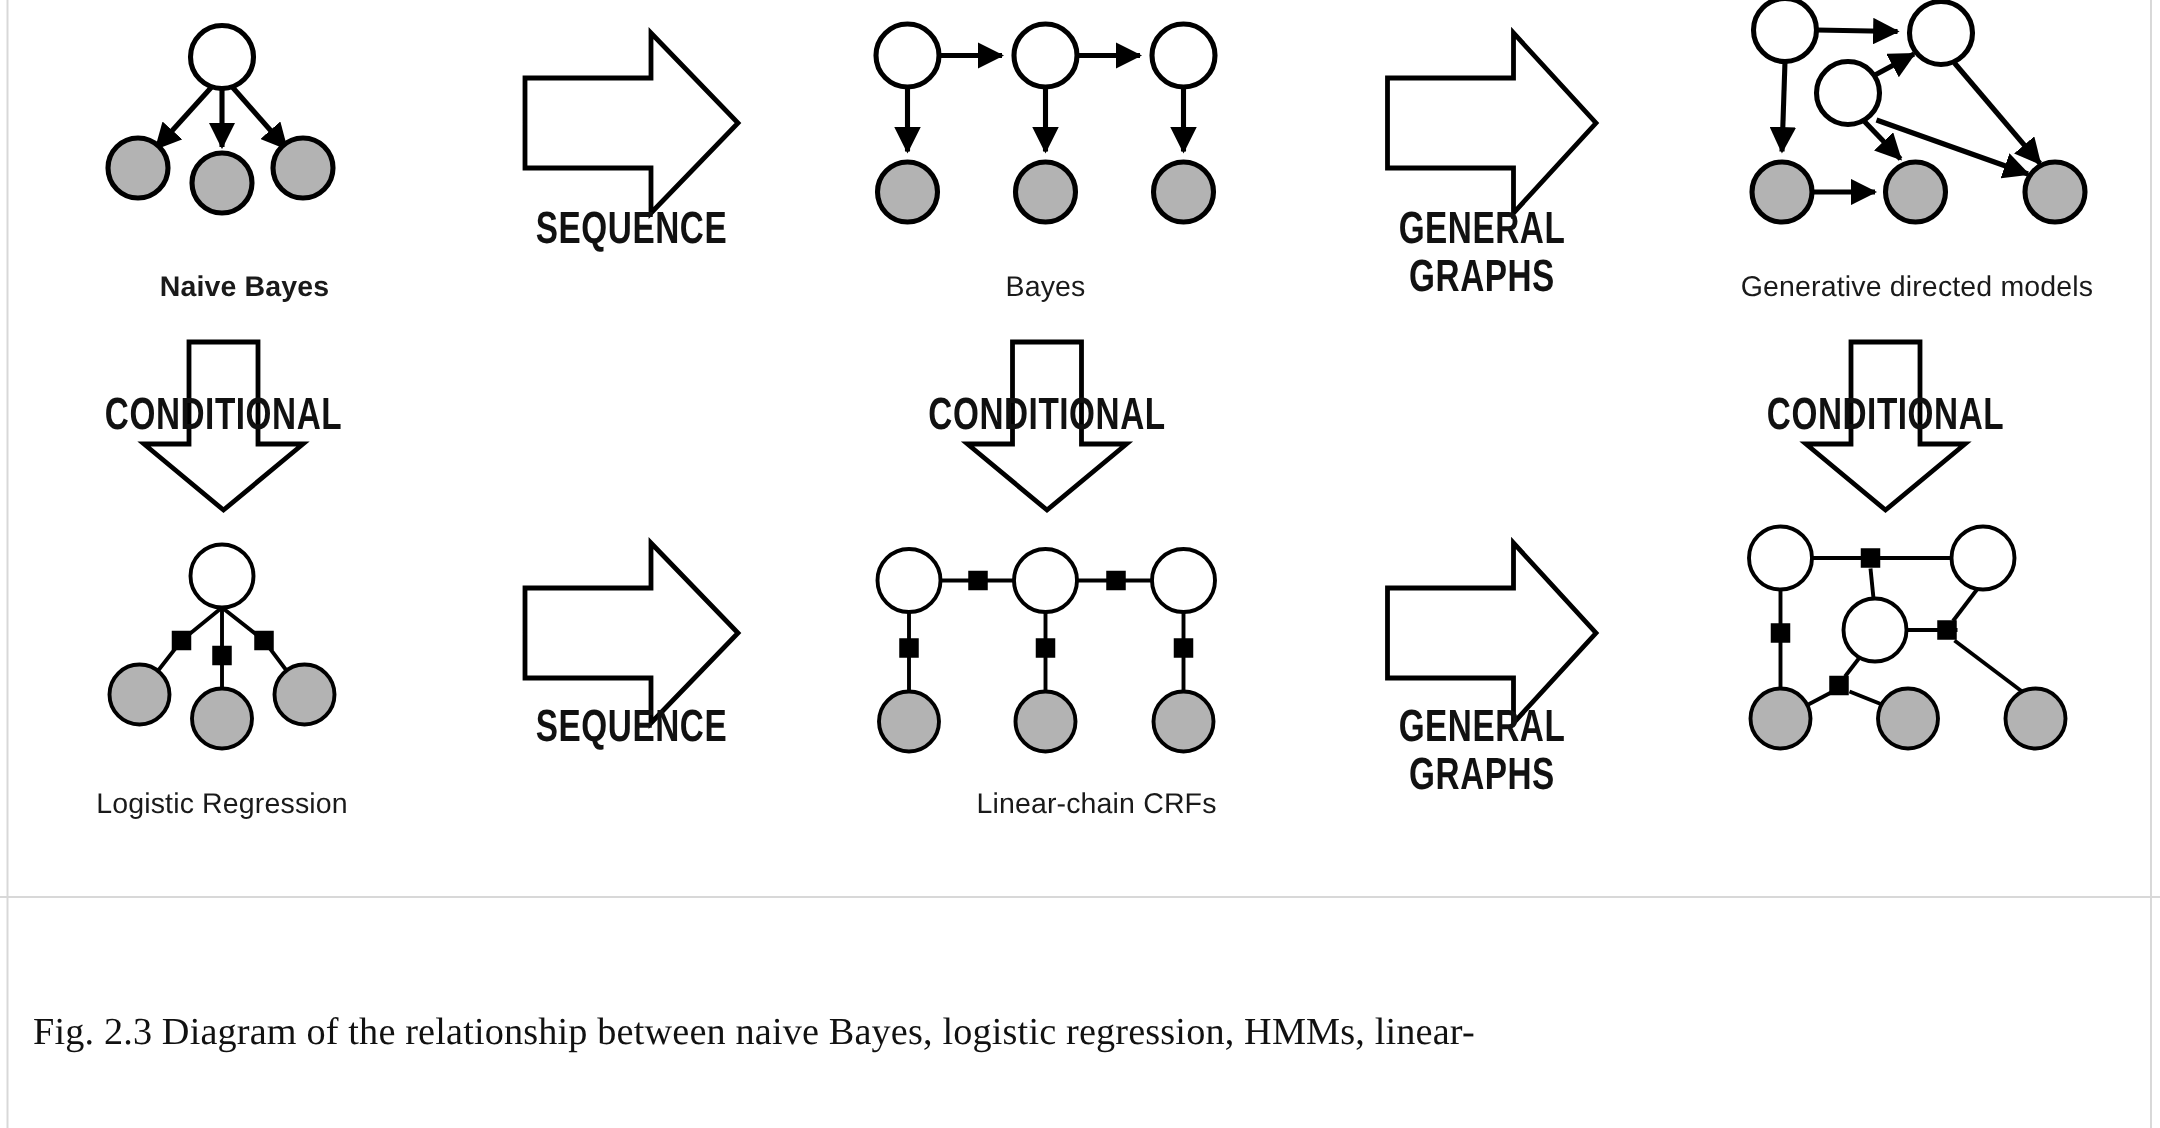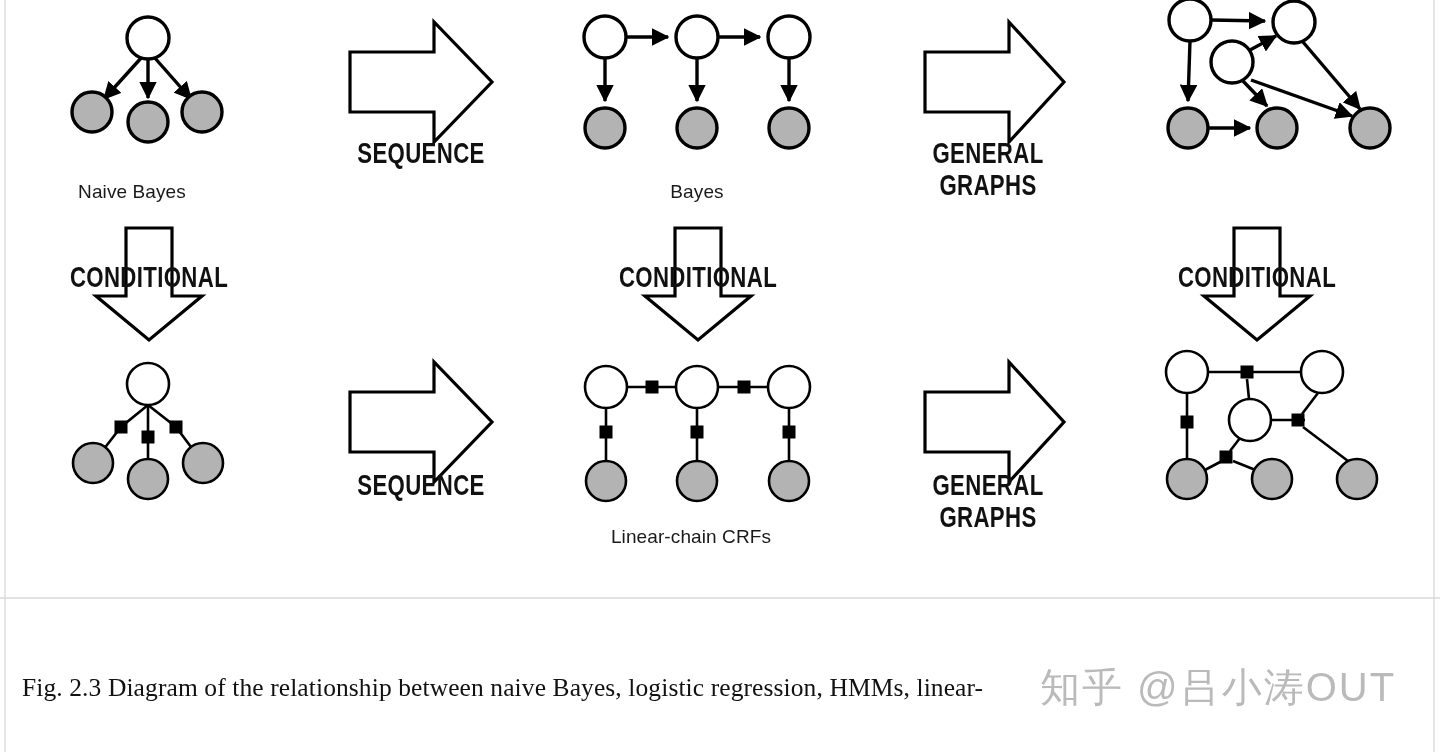--- a/index.html
+++ b/index.html
@@ -177,38 +177,39 @@
       <polygon points="350,392 434,392 434,362 492,422 434,482 434,452 350,452"></polygon>
 
       <polygon points="925,392 1009,392 1009,362 1064,422 1009,482 1009,452 925,452"></polygon>
 
       <polygon points="126,228 172,228 172,296 202,296 149,340 96,296 126,296"></polygon>
       <polygon points="675,228 721,228 721,296 751,296 698,340 645,296 675,296"></polygon>
       <polygon points="1234,228 1280,228 1280,296 1310,296 1257,340 1204,296 1234,296"></polygon>
     </g>
   </svg>
 
-  <div class="model-label" style="left:32px;top:181px;width:200px;">Naive Bayes</div>
+  <div class="model-label" style="left:63px;top:181px;width:200px;font-weight:bold;">Naive Bayes</div>
   <div class="model-label" style="left:597px;top:181px;width:200px;">Bayes</div>
-
-  <div class="model-label" style="left:591px;top:526px;width:200px;">Linear-chain CRFs</div>
+  <div class="model-label" style="left:1128px;top:181px;width:300px;">Generative directed models</div>
+
+  <div class="model-label" style="left:48px;top:526px;width:200px;">Logistic Regression</div>
+  <div class="model-label" style="left:631px;top:526px;width:200px;">Linear-chain CRFs</div>
 
   <div class="arrow-label" style="left:321px;top:138px;width:200px;">SEQUENCE</div>
 
   <div class="arrow-label" style="left:888px;top:138px;width:200px;">GENERAL</div>
   <div class="arrow-label" style="left:888px;top:170px;width:200px;">GRAPHS</div>
 
   <div class="arrow-label" style="left:29px;top:262px;width:240px;">CONDITIONAL</div>
   <div class="arrow-label" style="left:578px;top:262px;width:240px;">CONDITIONAL</div>
   <div class="arrow-label" style="left:1137px;top:262px;width:240px;">CONDITIONAL</div>
 
   <div class="arrow-label" style="left:321px;top:470px;width:200px;">SEQUENCE</div>
 
   <div class="arrow-label" style="left:888px;top:470px;width:200px;">GENERAL</div>
   <div class="arrow-label" style="left:888px;top:502px;width:200px;">GRAPHS</div>
 
   <div class="caption">
     <span>Fig. 2.3  Diagram of the relationship between naive Bayes, logistic regression, HMMs, linear-</span><br>
   </div>
 
-  <div class="watermark">知乎 @吕小涛OUT</div>
 
 </div>
 
 </body></html>

